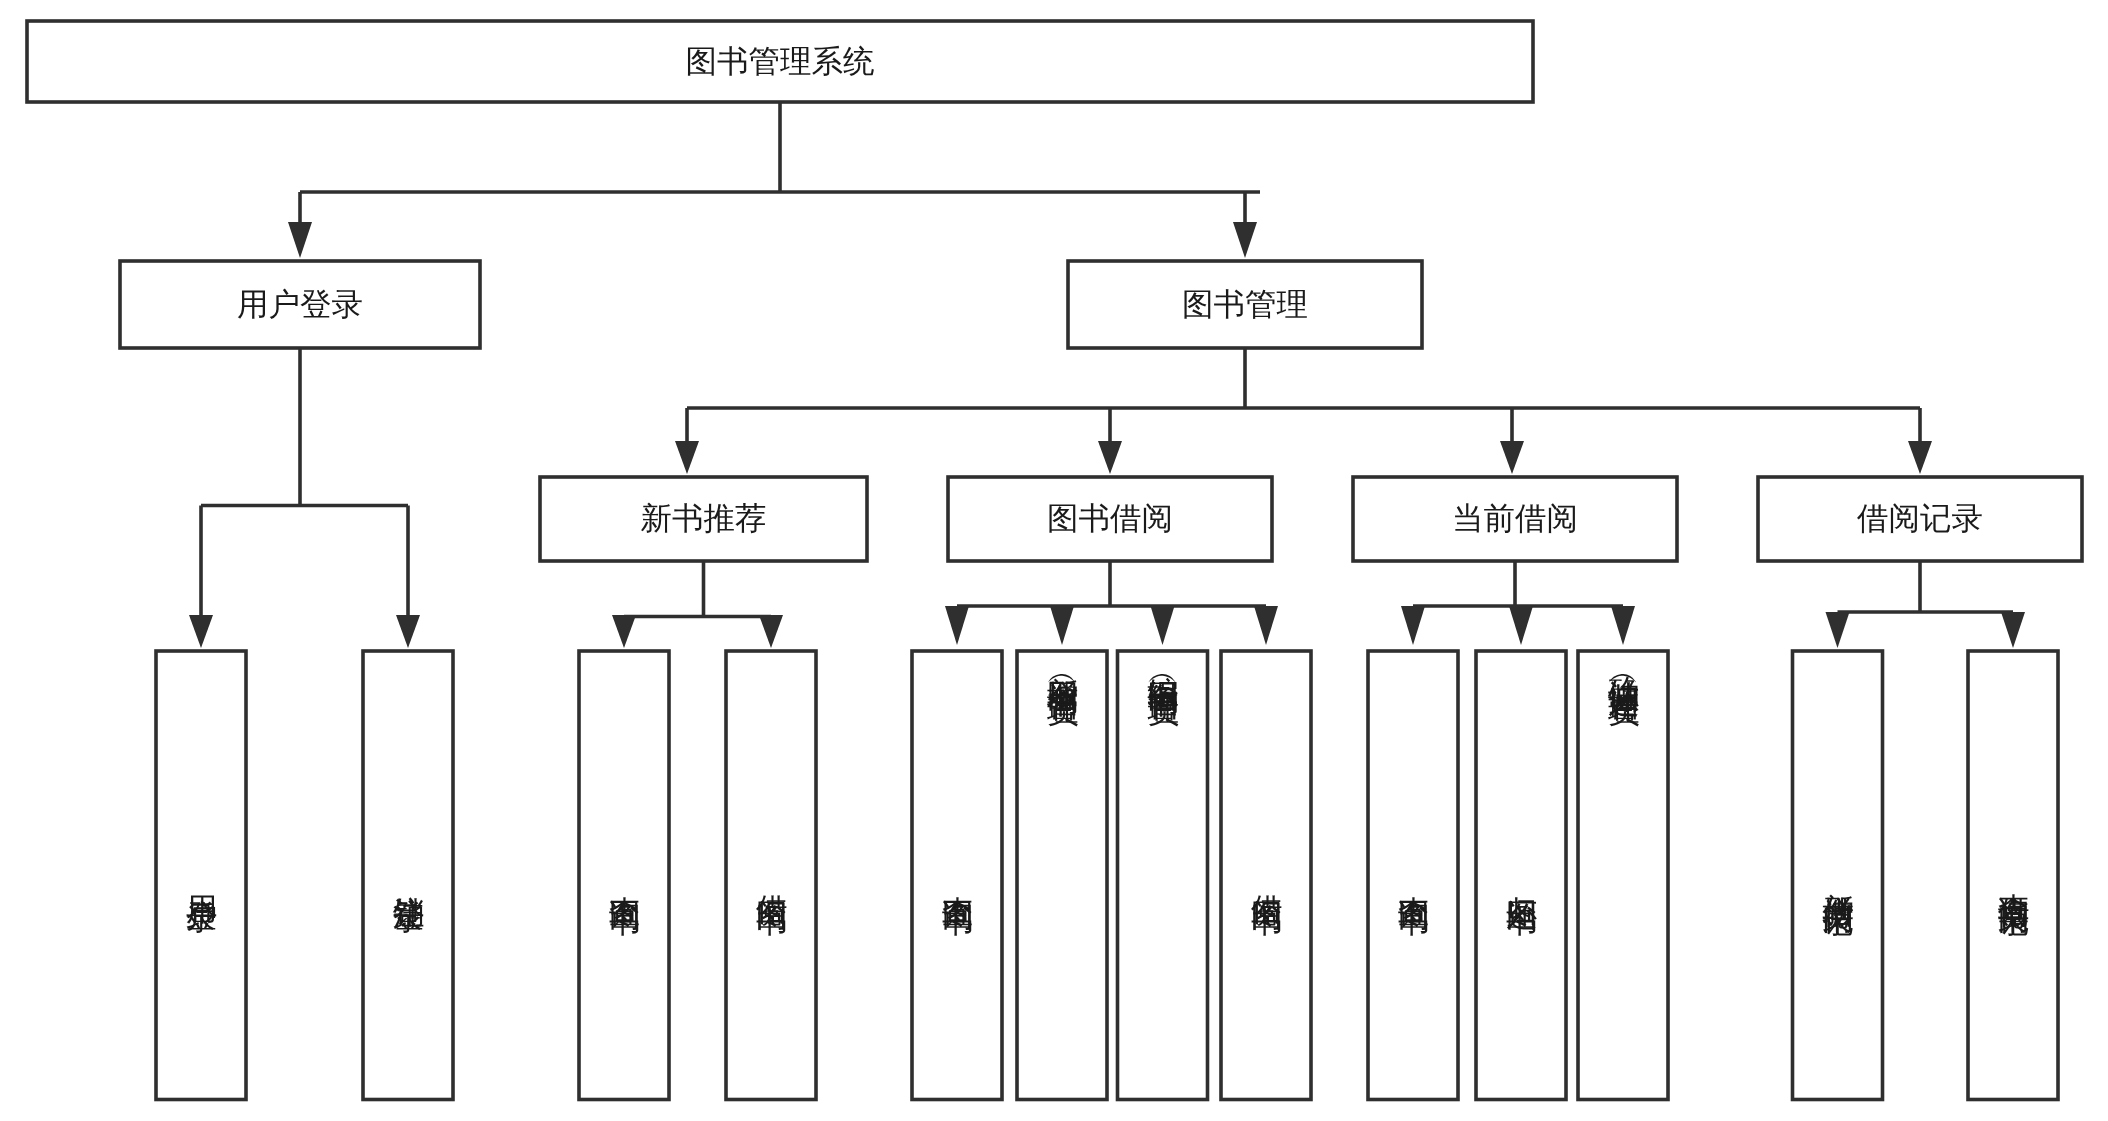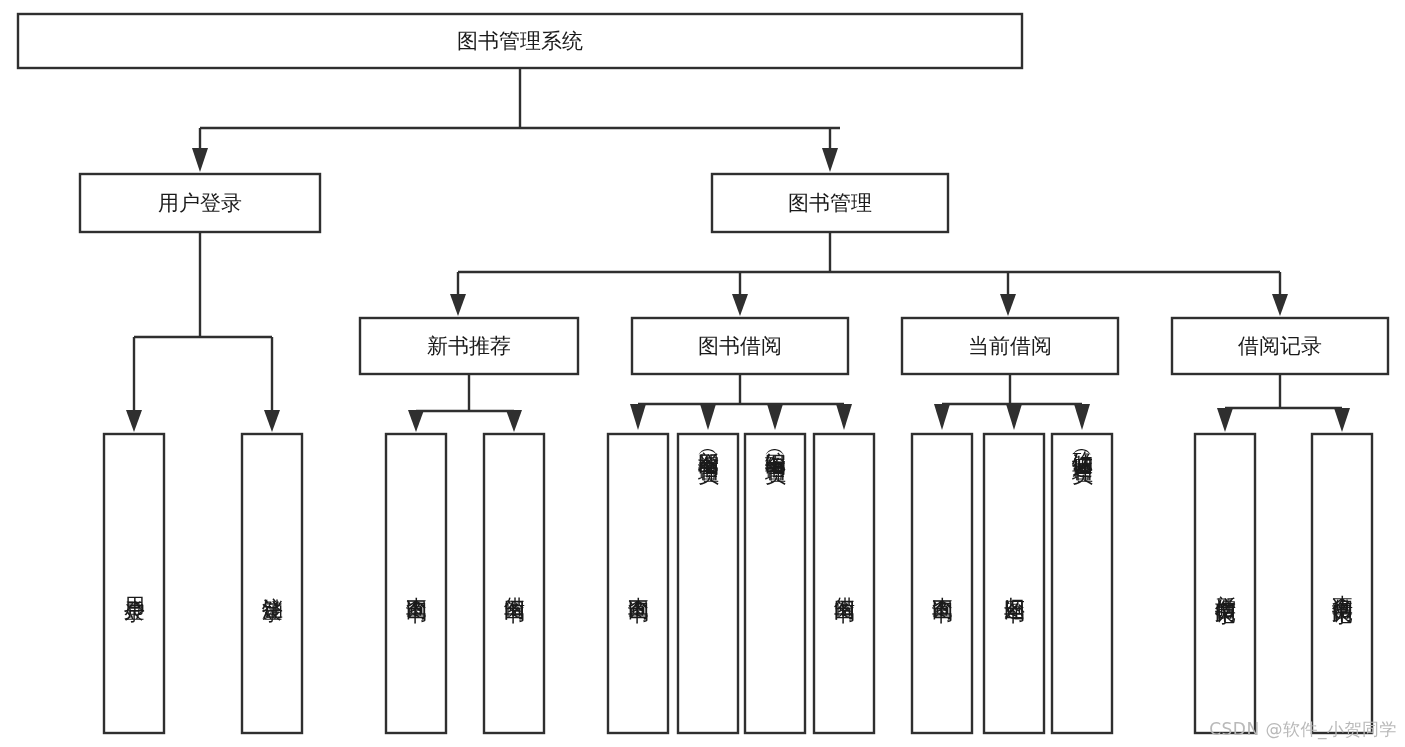--- a/index.html
+++ b/index.html
@@ -231,15 +231,14 @@
   <div class="vlabel-wrap" style="left:1052px; top:434px; width:60px; height:299px; align-items:flex-start;">
     <span class="node-label-v">确认归还（管理员）</span>
   </div>
   <div class="vlabel-wrap" style="left:1195px; top:434px; width:60px; height:299px;">
     <span class="node-label-v">新增借阅记录</span>
   </div>
   <div class="vlabel-wrap" style="left:1312px; top:434px; width:60px; height:299px;">
     <span class="node-label-v">查询借阅记录</span>
   </div>
 
-  <div class="watermark">CSDN @软件_小贺同学</div>
 
 </div>
 
 </body></html>

